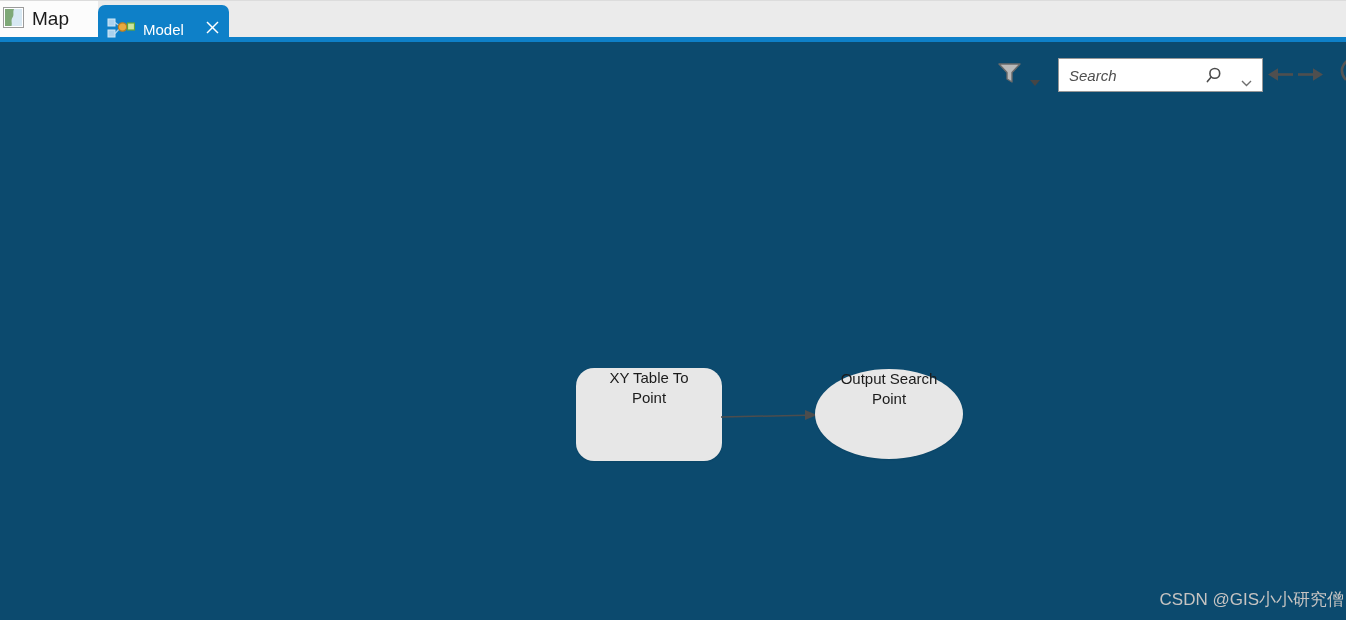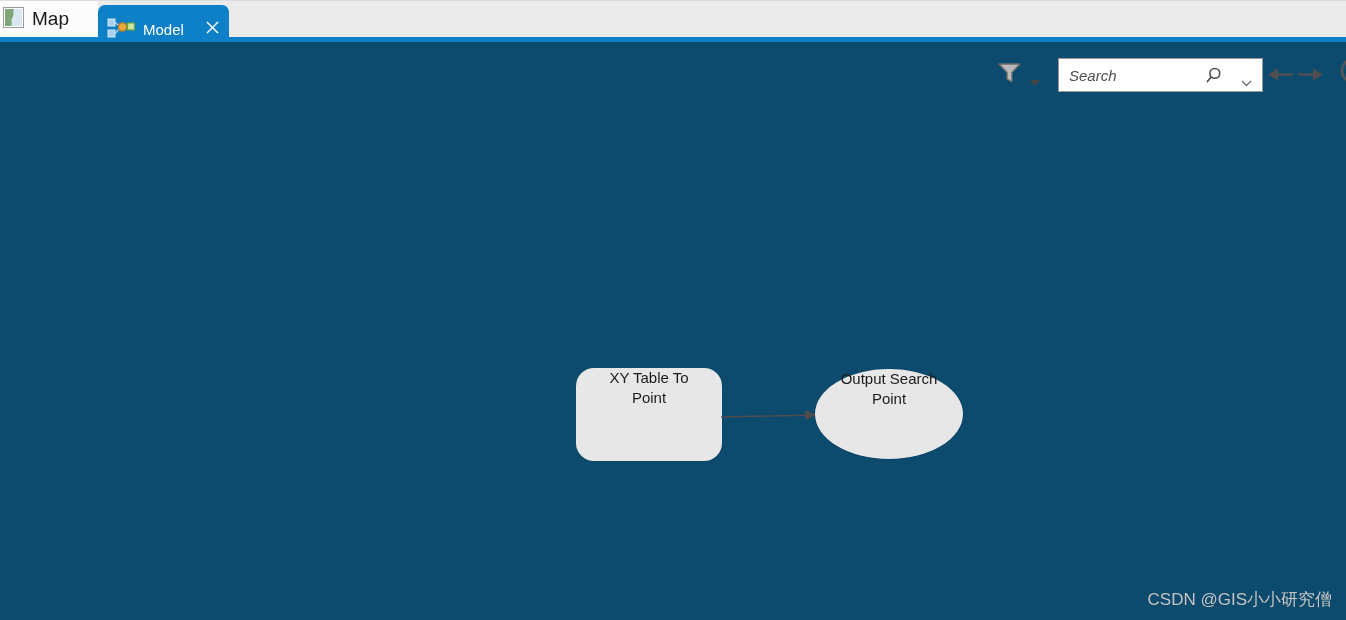--- a/index.html
+++ b/index.html
@@ -104,21 +104,21 @@
   }
   .node-output {
     left: 815px; top: 327px;
     width: 148px; height: 90px;
     border-radius: 50%;
   }
   .connector {
     position: absolute; left: 716px; top: 360px;
   }
   .watermark {
-    position: absolute; right: 14px; bottom: 9px;
+    position: absolute; right: 2px; bottom: 9px;
     font-size: 17px;
     color: #c7c4c2;
     user-select: none;
   }
 </style>
 </head>
 <body>
 
 <div class="tabbar">
   <div class="tab-map">

